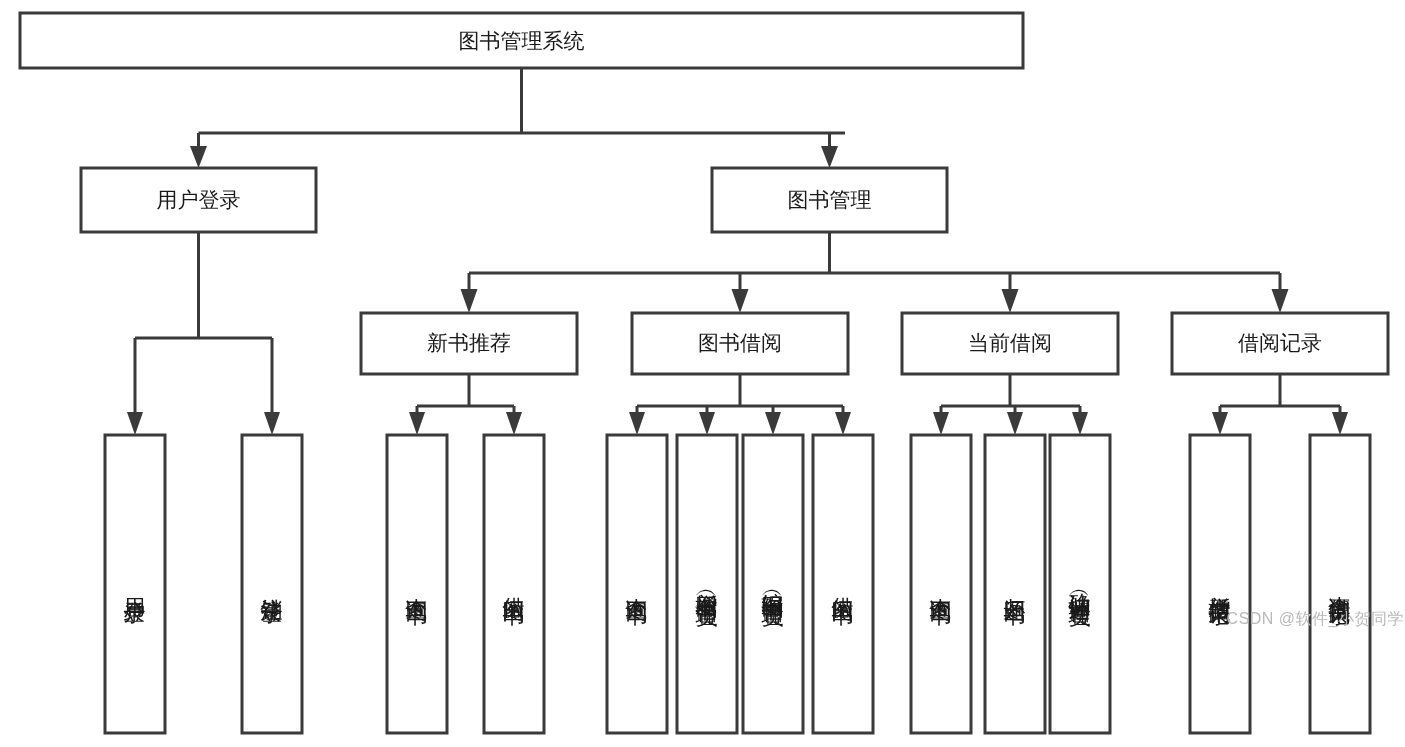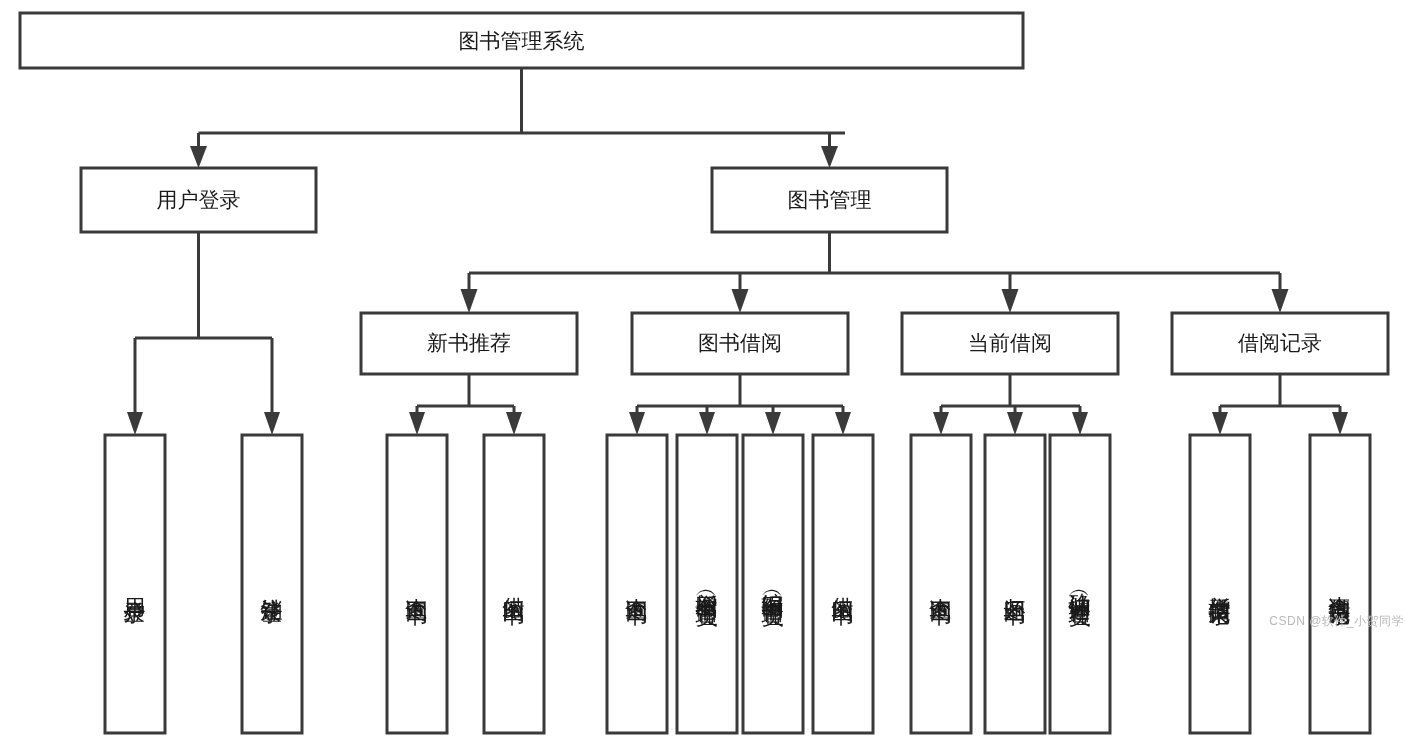--- a/index.html
+++ b/index.html
@@ -65,21 +65,21 @@
     letter-spacing: 2px;
     color: #1a1a1a;
     white-space: nowrap;
     text-align: center;
   }
   #watermark {
     position: absolute;
     right: 14px;
     bottom: 8px;
     font-family: "Liberation Sans", "DejaVu Sans", sans-serif;
-    font-size: 12px;
+    font-size: 16px;
     color: #b9b9b9;
     letter-spacing: 0.5px;
     white-space: nowrap;
   }
 </style>
 </head>
 <body>
 
 <div id="diagram-root">
 

